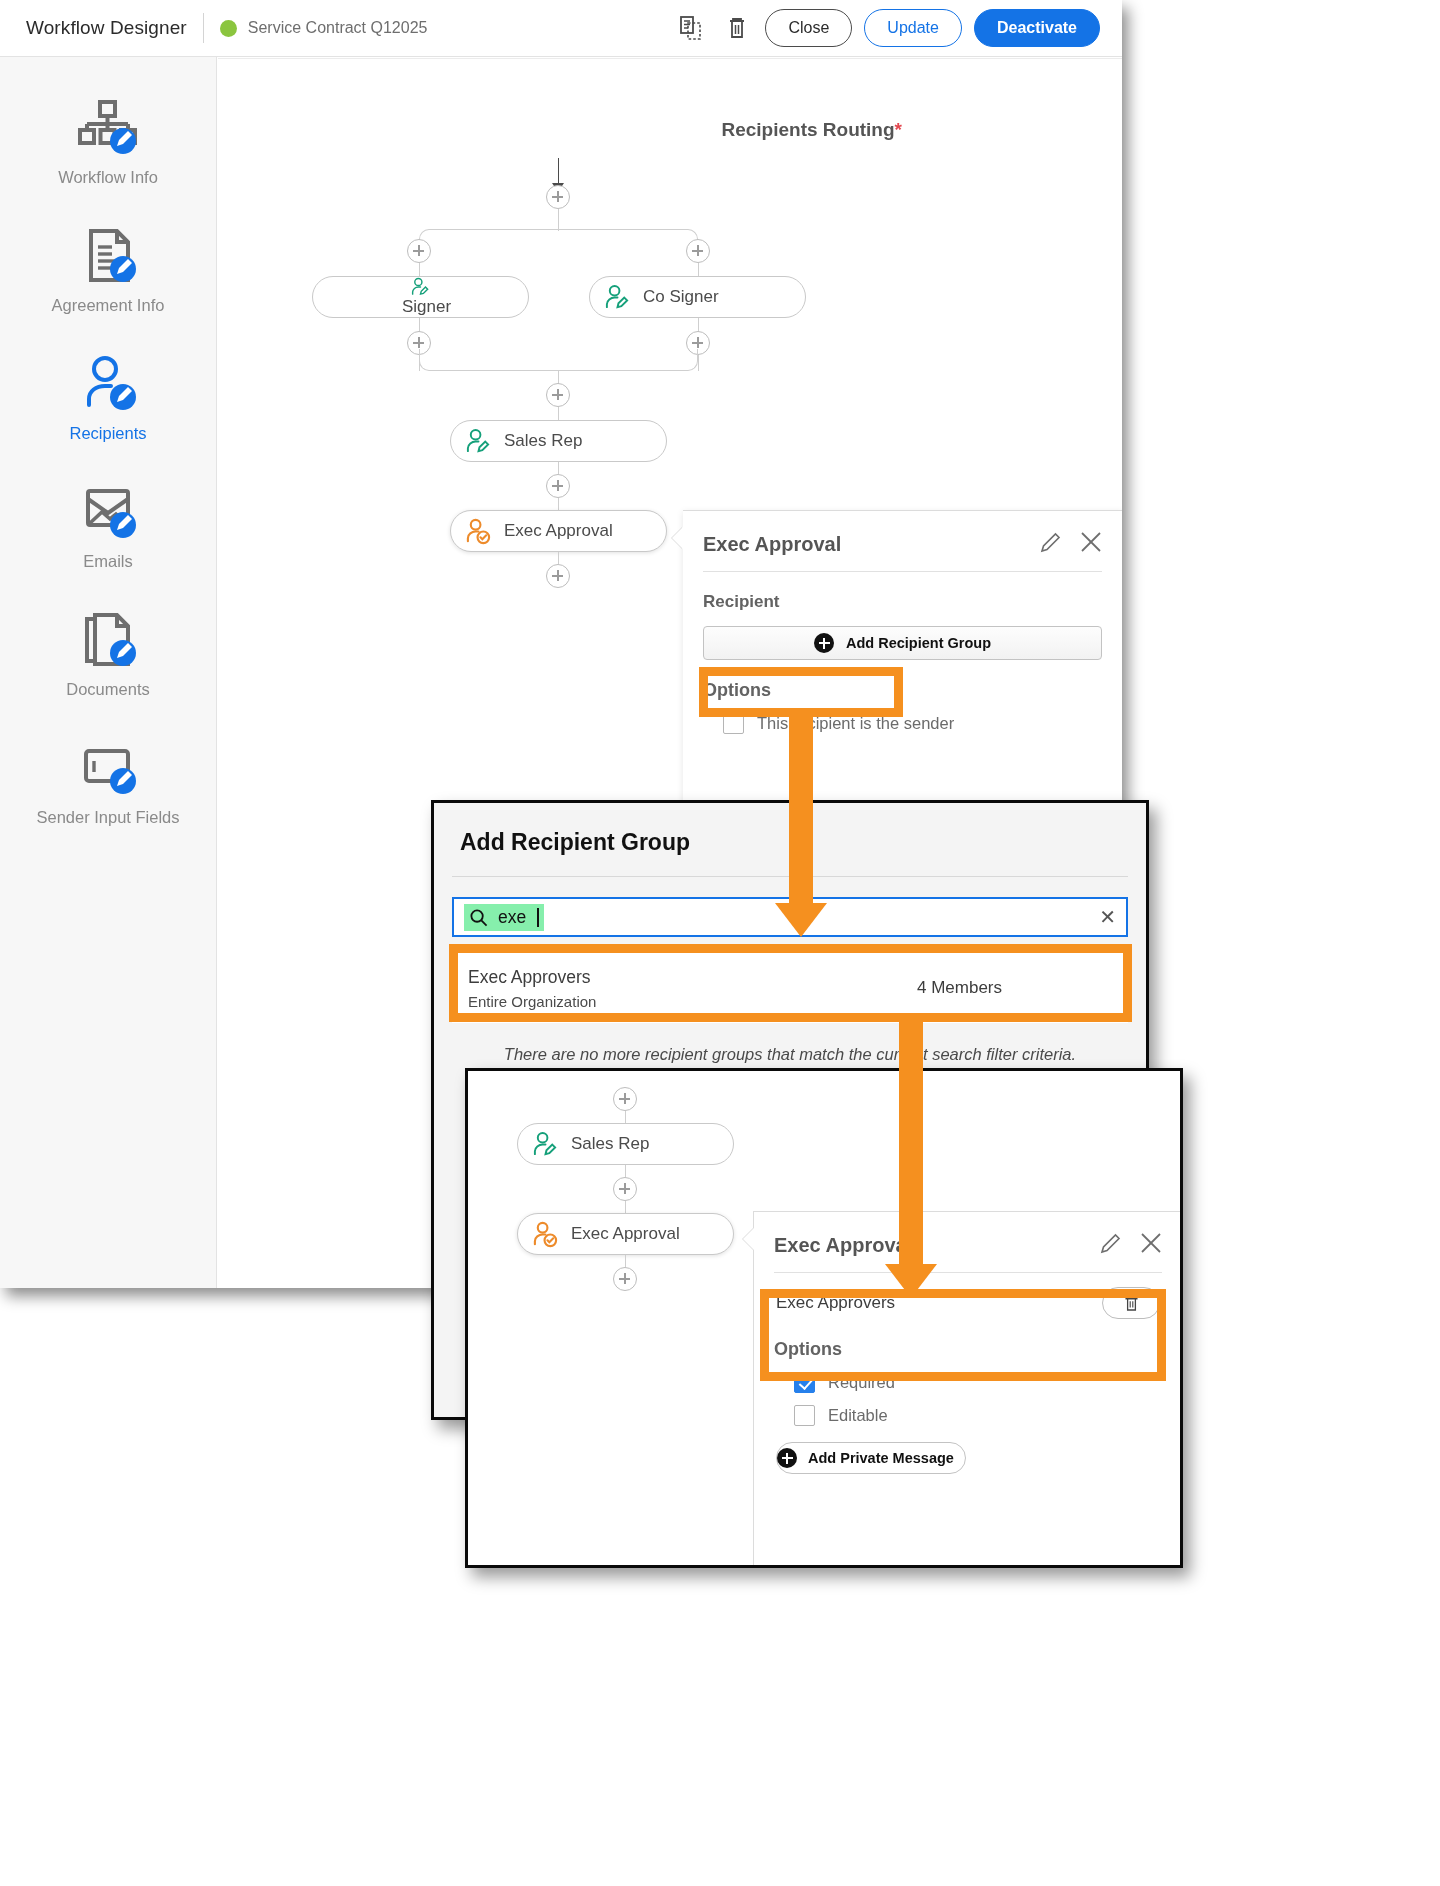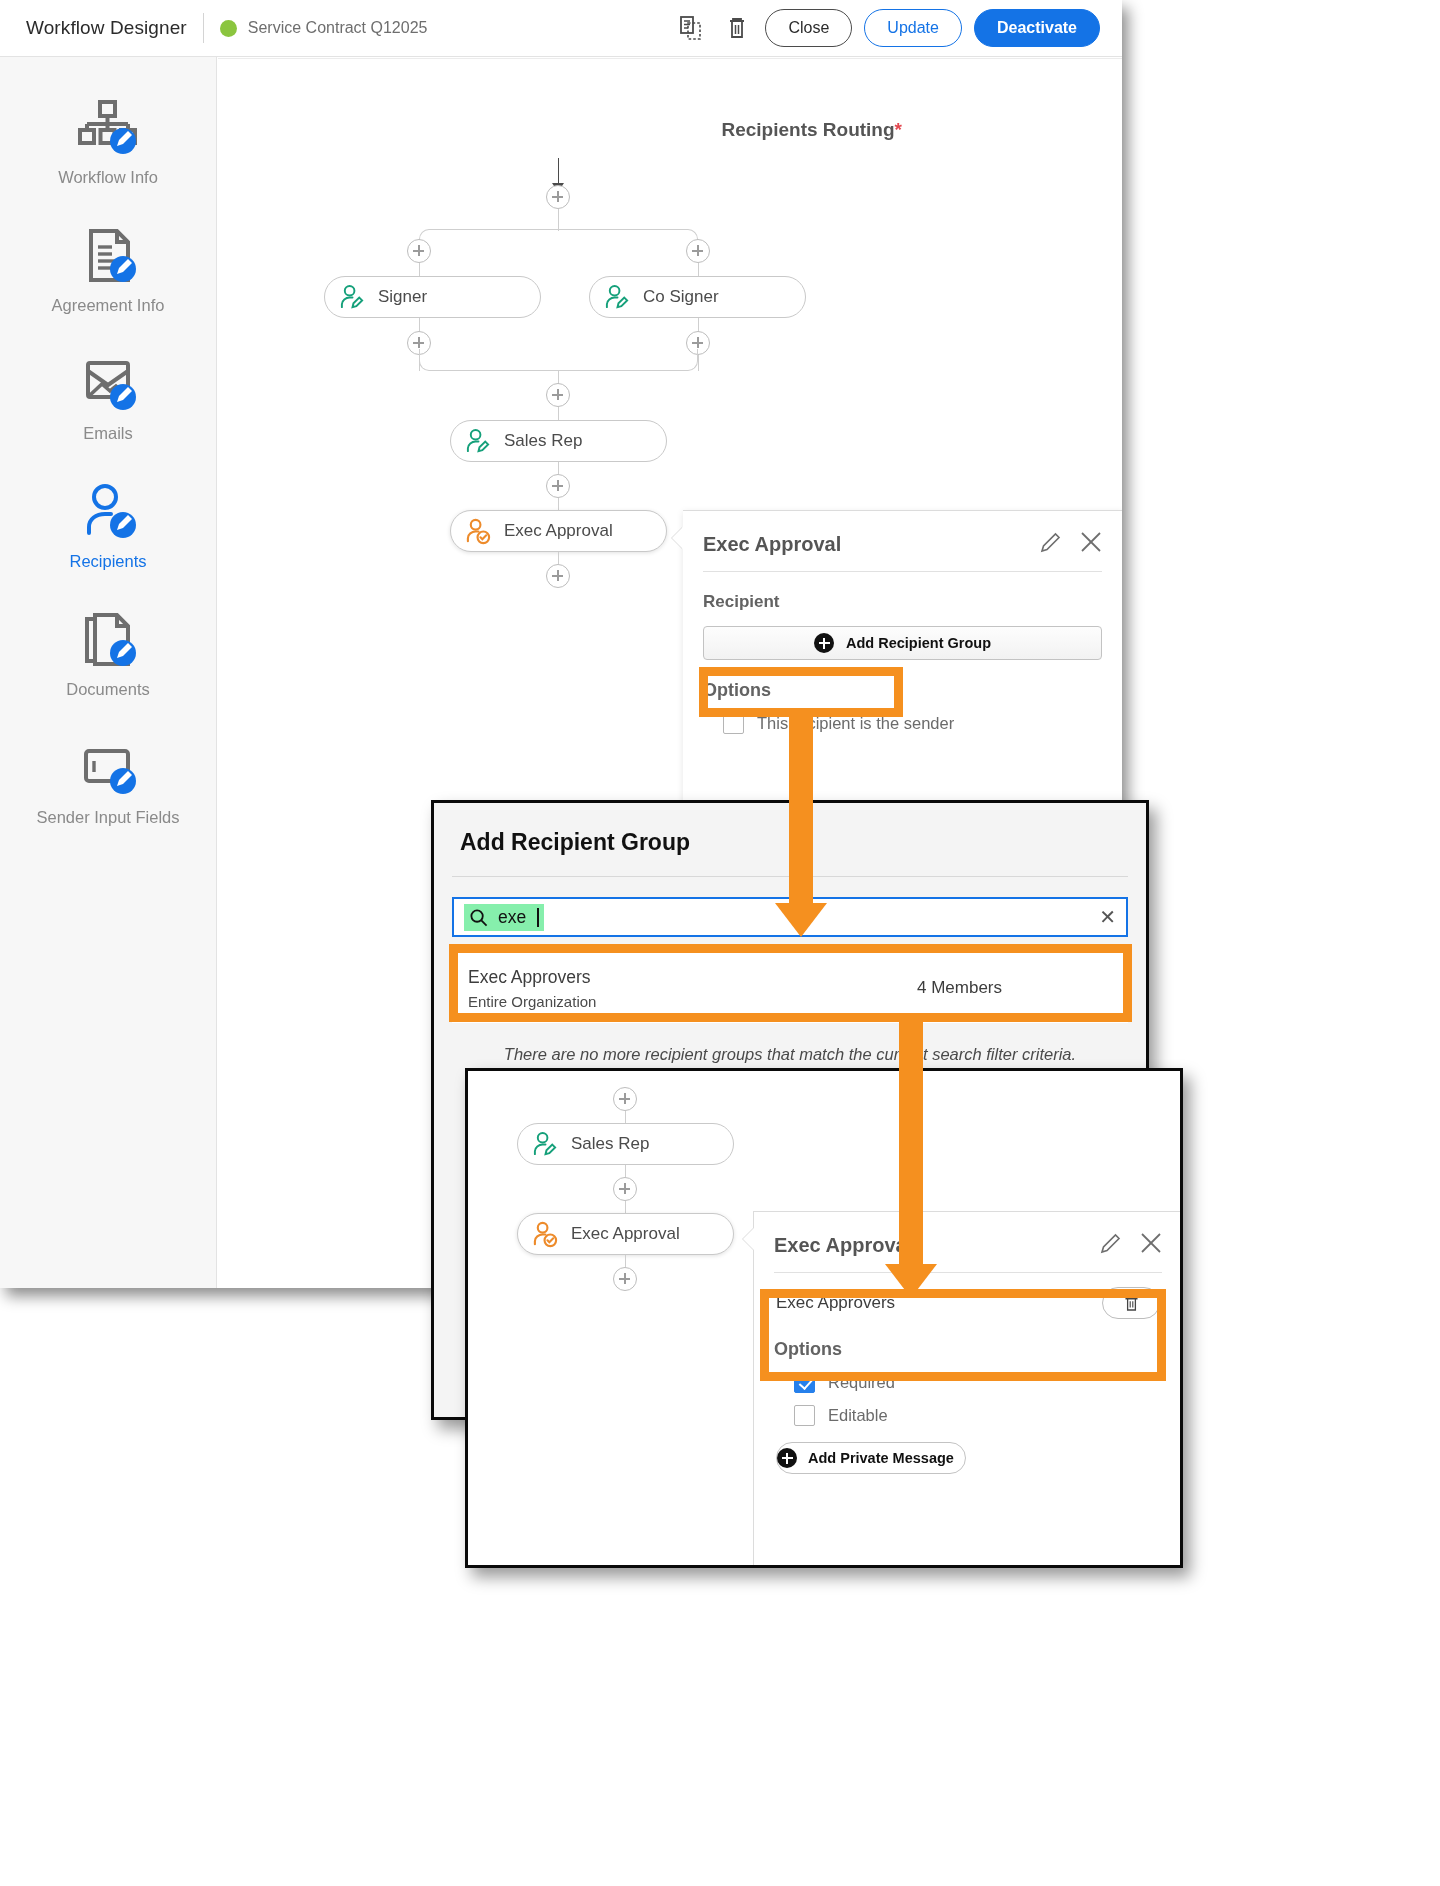--- a/index.html
+++ b/index.html
@@ -268,45 +268,45 @@
           <line x1="22" y1="27" x2="36" y2="27" stroke="#6e6e6e" stroke-width="3.4"></line>
           <line x1="22" y1="34" x2="44" y2="34" stroke="#6e6e6e" stroke-width="3.4"></line>
           <line x1="22" y1="41" x2="44" y2="41" stroke="#6e6e6e" stroke-width="3.4"></line>
           <circle cx="47" cy="42" r="13" fill="#1473e6"></circle>
           <path d="M41 47 l2-6 9-9 4 4 -9 9 z" fill="#fff"></path>
         </svg>
       </div>
       <div class="side-label">Agreement Info</div>
     </div>
 
+    <div class="side-item active">
+      <div class="ic">
+        <svg width="64" height="58" viewBox="0 0 64 58">
+          <circle cx="29" cy="14" r="11" fill="none" stroke="#1473e6" stroke-width="4"></circle>
+          <path d="M13 50 v-6 c0-8 7-13 16-13 h6" fill="none" stroke="#1473e6" stroke-width="4" stroke-linecap="round"></path>
+          <circle cx="47" cy="42" r="13" fill="#1473e6"></circle>
+          <path d="M41 47 l2-6 9-9 4 4 -9 9 z" fill="#fff"></path>
+        </svg>
+      </div>
+      <div class="side-label">Recipients</div>
+    </div>
+
     <div class="side-item">
       <div class="ic">
         <svg width="64" height="58" viewBox="0 0 64 58">
           <rect x="12" y="8" width="40" height="34" rx="2" fill="none" stroke="#6e6e6e" stroke-width="4"></rect>
           <path d="M12 16 l20 14 20-14" fill="none" stroke="#6e6e6e" stroke-width="4"></path>
           <path d="M13 41 l13-12 8 7 6-5 12 10" fill="none" stroke="#6e6e6e" stroke-width="3.6"></path>
           <circle cx="47" cy="42" r="13" fill="#1473e6"></circle>
           <path d="M41 47 l2-6 9-9 4 4 -9 9 z" fill="#fff"></path>
         </svg>
       </div>
       <div class="side-label">Emails</div>
     </div>
 
-    <div class="side-item active">
-      <div class="ic">
-        <svg width="64" height="58" viewBox="0 0 64 58">
-          <circle cx="29" cy="14" r="11" fill="none" stroke="#1473e6" stroke-width="4"></circle>
-          <path d="M13 50 v-6 c0-8 7-13 16-13 h6" fill="none" stroke="#1473e6" stroke-width="4" stroke-linecap="round"></path>
-          <circle cx="47" cy="42" r="13" fill="#1473e6"></circle>
-          <path d="M41 47 l2-6 9-9 4 4 -9 9 z" fill="#fff"></path>
-        </svg>
-      </div>
-      <div class="side-label">Recipients</div>
-    </div>
-
     <div class="side-item">
       <div class="ic">
         <svg width="64" height="58" viewBox="0 0 64 58">
           <path d="M11 8 h8 v42 h-8 z" fill="none" stroke="#6e6e6e" stroke-width="4"></path>
           <path d="M19 4 h22 l11 11 v38 H19 z" fill="none" stroke="#6e6e6e" stroke-width="4"></path>
           <path d="M41 4 v11 h11" fill="none" stroke="#6e6e6e" stroke-width="4"></path>
           <circle cx="47" cy="42" r="13" fill="#1473e6"></circle>
           <path d="M41 47 l2-6 9-9 4 4 -9 9 z" fill="#fff"></path>
         </svg>
       </div>
@@ -340,21 +340,21 @@
     <div class="vline" style="left:340px; top:150px; height:22px;"></div>
 
     <div class="brl" style="left:201px; top:170px; width:279px; height:22px;"></div>
 
     <div class="plus" style="left:189px; top:180px;"></div>
     <div class="plus" style="left:468px; top:180px;"></div>
 
     <div class="vline" style="left:201px; top:204px; height:24px;"></div>
     <div class="vline" style="left:480px; top:204px; height:24px;"></div>
 
-    <div class="node" style="left:106px; top:217px; width:217px;">
+    <div class="node" style="left:94px; top:217px; width:217px;flex-direction:column;">
       <svg width="27" height="27" viewBox="0 0 28 28">
         <circle cx="11" cy="7" r="5" fill="none" stroke="#15a07a" stroke-width="2"></circle>
         <path d="M3 24 v-3 c0-4 4-7 8-7 h3" fill="none" stroke="#15a07a" stroke-width="2" stroke-linecap="round"></path>
         <path d="M14 24 l1-4 6-6 3 3 -6 6 z" fill="none" stroke="#15a07a" stroke-width="2"></path>
       </svg>
       <div class="nlabel">Signer</div>
     </div>
 
     <div class="node" style="left:371px; top:217px; width:217px;">
       <svg width="27" height="27" viewBox="0 0 28 28">

